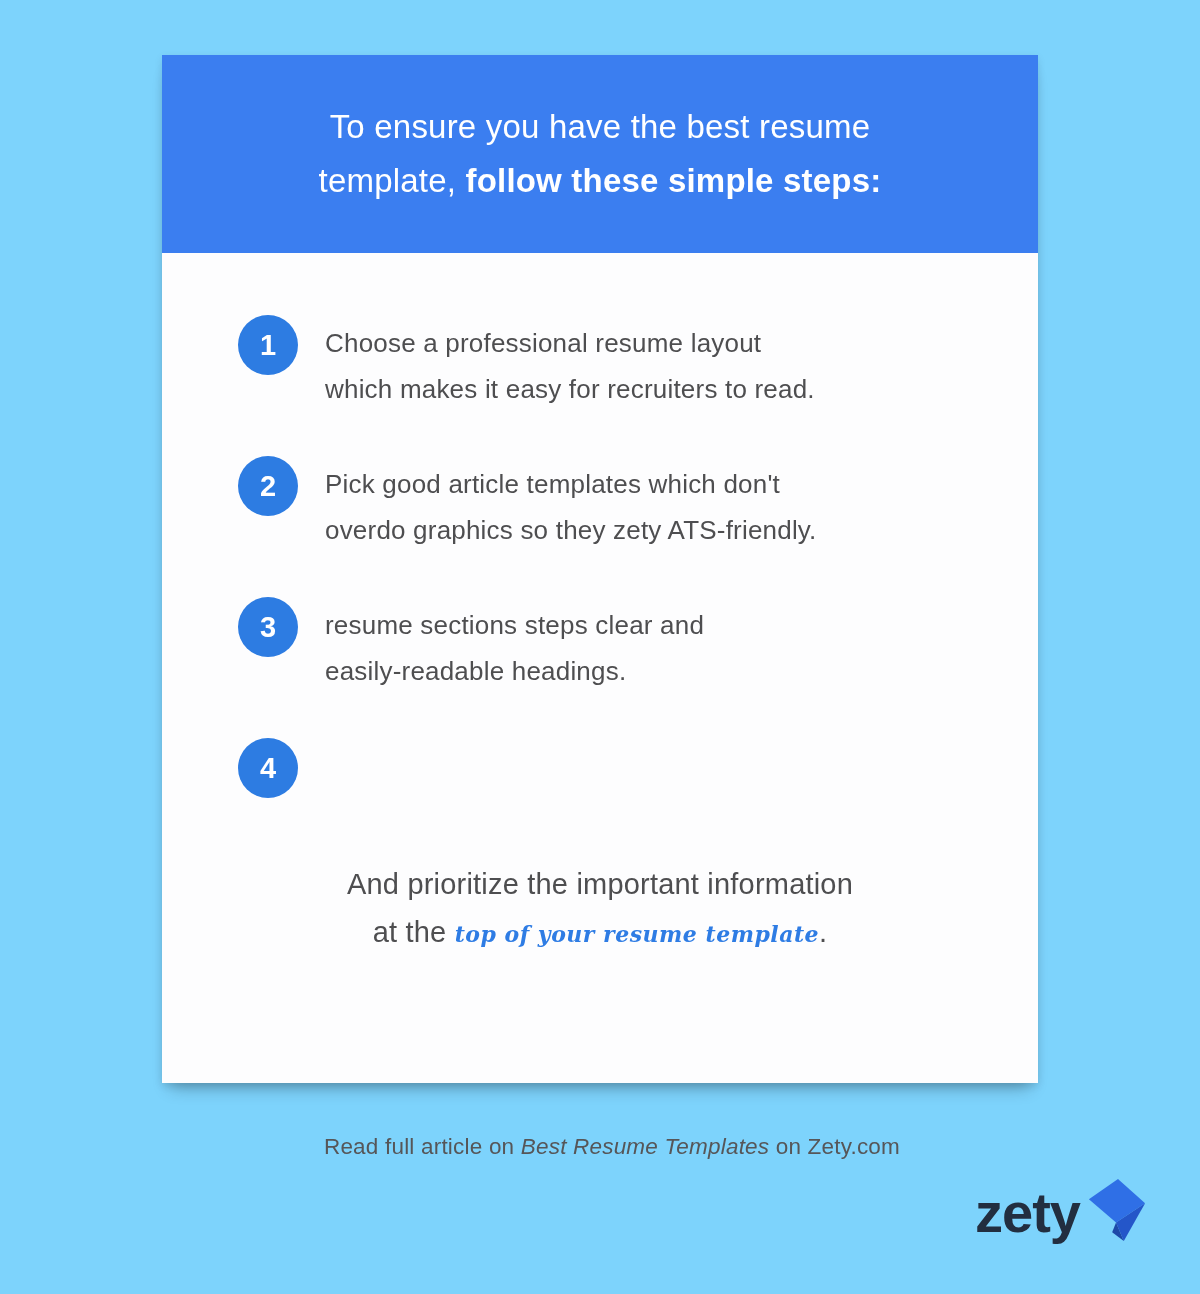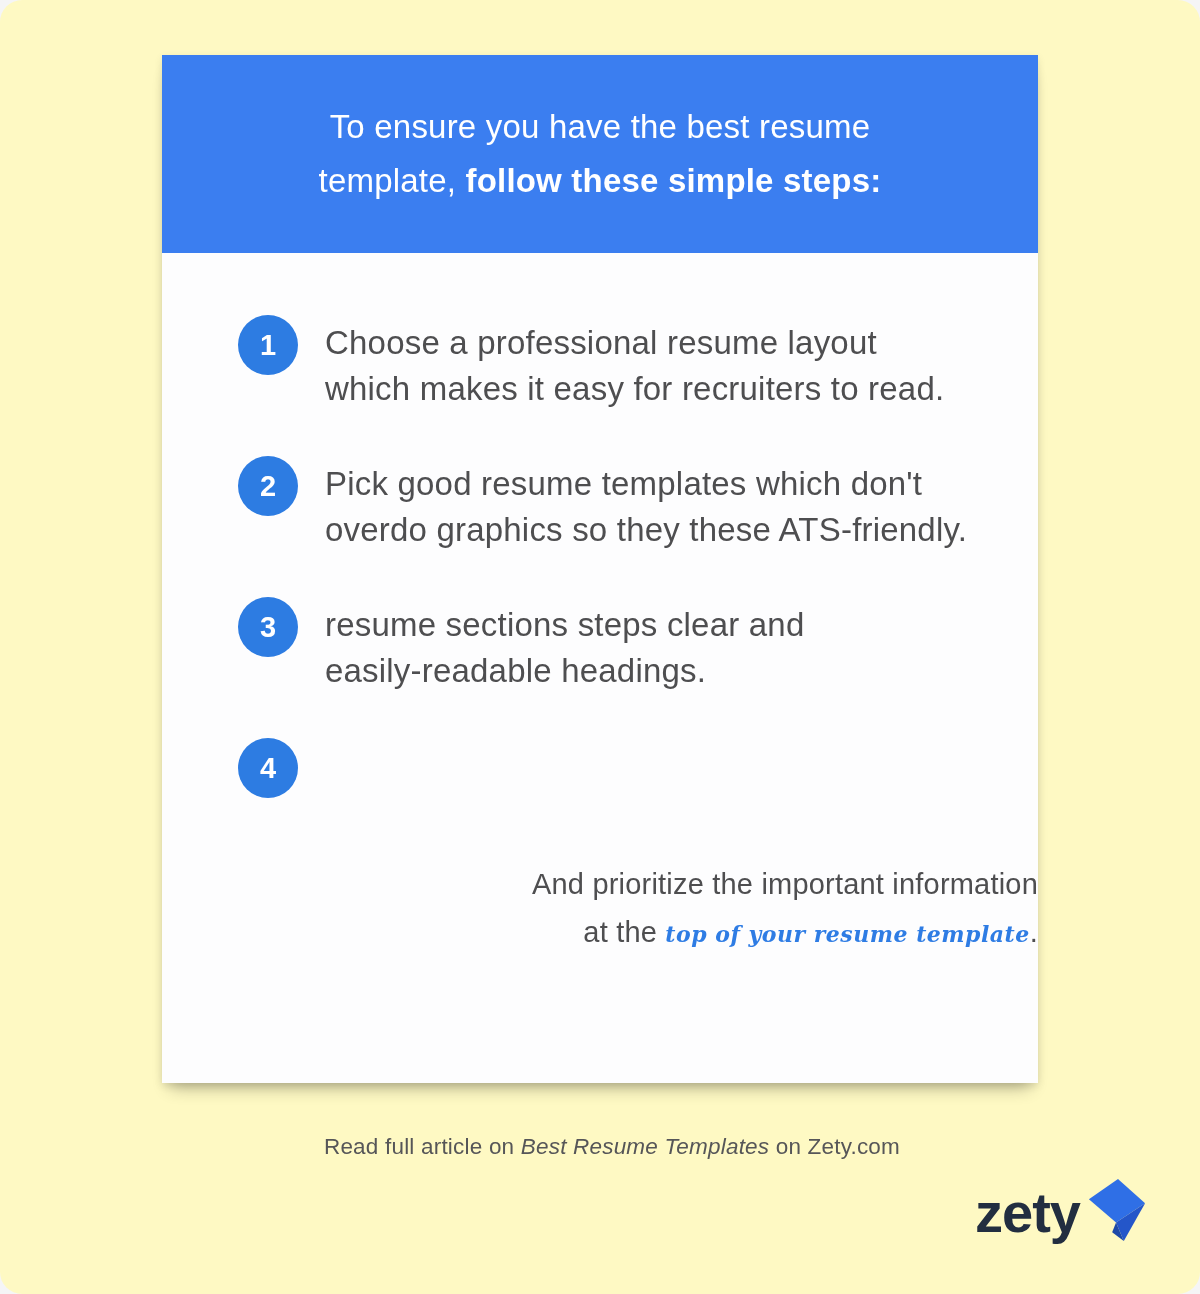--- a/index.html
+++ b/index.html
@@ -5,23 +5,22 @@
   html, body {
     margin: 0;
     padding: 0;
     background: #f5f5f6;
     font-family: "Liberation Sans", sans-serif;
   }
   .page {
     position: relative;
     width: 1200px;
     height: 1294px;
-    background: #fef9c3;
+    background: #7dd3fc;
     overflow: hidden;
-    border-radius: 22px;
   }
   .card {
     position: absolute;
     left: 162px;
     top: 55px;
     width: 876px;
     height: 1028px;
     background: #fdfdfe;
     box-shadow: 0 12px 16px -8px rgba(0,0,0,0.30), 0 3px 8px rgba(0,0,0,0.10);
   }
@@ -58,30 +57,30 @@
     background: #2d7ce2;
     color: #ffffff;
     font-size: 29px;
     font-weight: 700;
     display: flex;
     align-items: center;
     justify-content: center;
     margin-right: 27px;
   }
   .step-text {
-    font-size: 33px;
+    font-size: 26px;
     line-height: 46px;
     color: #4e4e50;
     padding-top: 5px;
     letter-spacing: 0.2px;
   }
 
   .closing {
     margin-top: 62px;
-    text-align: right;
+    text-align: center;
     font-size: 29px;
     line-height: 48px;
     color: #4e4e50;
     letter-spacing: 0.2px;
   }
   .closing .script {
     font-family: "DejaVu Serif", serif;
     font-style: italic;
     font-weight: 700;
     color: #2e7ce4;
@@ -142,22 +141,22 @@
     <div class="step-badge">1</div>
     <div class="step-text">
             <div>Choose a professional resume layout</div>
             <div>which makes it easy for recruiters to read.</div>
           </div>
   </div>
 
   <div class="step-row">
     <div class="step-badge">2</div>
     <div class="step-text">
-            <div>Pick good resume templates which don't</div>
-            <div>overdo graphics so they these ATS-friendly.</div>
+            <div>Pick good article templates which don't</div>
+            <div>overdo graphics so they zety ATS-friendly.</div>
           </div>
   </div>
 
   <div class="step-row">
     <div class="step-badge">3</div>
     <div class="step-text">
             <div>resume sections steps clear and</div>
             <div>easily-readable headings.</div>
           </div>
   </div>

